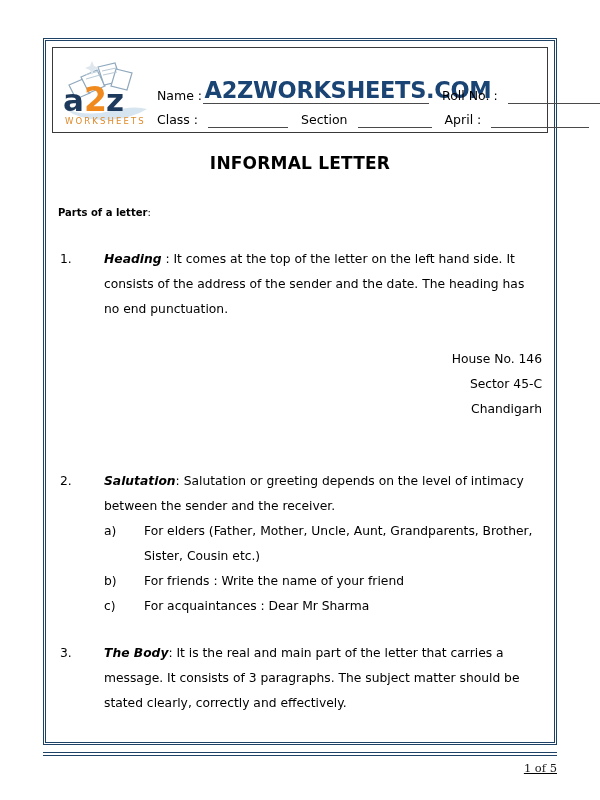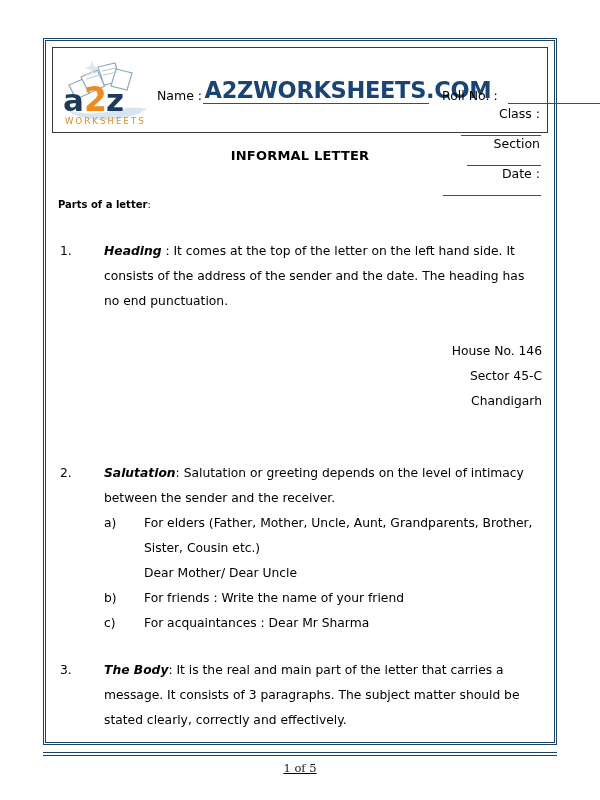--- a/index.html
+++ b/index.html
@@ -70,21 +70,21 @@
     position: absolute;
     left: 104px;
     right: 6px;
     height: 22px;
     display: flex;
     align-items: flex-end;
     font-size: 12.5px;
     white-space: nowrap;
   }
   #row-name { top: 34px; }
-  #row-class { top: 58px; flex-direction: column; }
+  #row-class { top: 58px; }
 
   .fld-label {
     flex: 0 0 auto;
     padding-right: 1px;
     line-height: 16px;
   }
   .fld-blank {
     flex: 0 0 auto;
     border-bottom: 1px solid #4a4a4a;
     height: 13px;
@@ -106,23 +106,23 @@
     bottom: 6px;
     padding: 0 6px;
     box-sizing: border-box;
     font-size: 12.3px;
     line-height: 25px;
   }
 
   #doc-title {
     text-align: center;
     font-weight: bold;
-    font-size: 13px;
+    font-size: 17px;
     letter-spacing: 0.2px;
-    margin-top: 8px;
+    margin-top: 16px;
   }
 
   #parts-label {
     font-weight: bold;
     margin-top: 24px;
     font-size: 10px;
   }
   #parts-label .plain { font-weight: normal; }
 
   
@@ -163,21 +163,21 @@
   .sub-line {
     padding-left: 86px;
   }
 
   
   #footer {
     position: absolute;
     left: 43px;
     top: 752px;
     width: 514px;
-    text-align: center;
+    text-align: right;
     text-decoration: underline;
   }
   #footer-rule {
     border-top: 1px solid #1d4266;
     border-bottom: 1px solid #1d4266;
     height: 2px;
     margin-bottom: 5px;
   }
   #page-number {
     font-family: "DejaVu Serif", "Liberation Serif", serif;
@@ -235,21 +235,21 @@
 
     <div class="field-row" id="row-class">
       <span class="fld-label">Class :</span>
       <span class="gap-sm"></span>
       <span class="fld-blank blank-class"></span>
       <span class="gap-md"></span>
       <span class="fld-label">Section</span>
       <span class="gap-sm"></span>
       <span class="fld-blank blank-section"></span>
       <span class="gap-md"></span>
-      <span class="fld-label">Date :</span>
+      <span class="fld-label">April :</span>
       <span class="gap-sm"></span>
       <span class="fld-blank blank-date"></span>
     </div>
   </div>
 
   <div id="doc-body">
 
     <div id="doc-title">INFORMAL LETTER</div>
 
     <div id="parts-label"><span>Parts of a letter</span><span class="plain">:</span></div>
@@ -267,21 +267,20 @@
     <div class="blank-line"></div>
 
 
     <div class="num-item">
       <span class="num">2.</span><span class="item-term">Salutation</span><span>: Salutation or greeting depends on the level of intimacy between the sender and the receiver.</span>
     </div>
 
     <div class="sub-item">
       <span class="sub-marker">a)</span><span>For elders (Father, Mother, Uncle, Aunt, Grandparents, Brother, Sister, Cousin etc.)</span>
     </div>
-    <div class="sub-line">Dear Mother/ Dear Uncle</div>
 
     <div class="sub-item">
       <span class="sub-marker">b)</span><span>For friends : Write the name of your friend</span>
     </div>
 
     <div class="sub-item">
       <span class="sub-marker">c)</span><span>For acquaintances : Dear Mr Sharma</span>
     </div>
 
     <div class="num-item">

